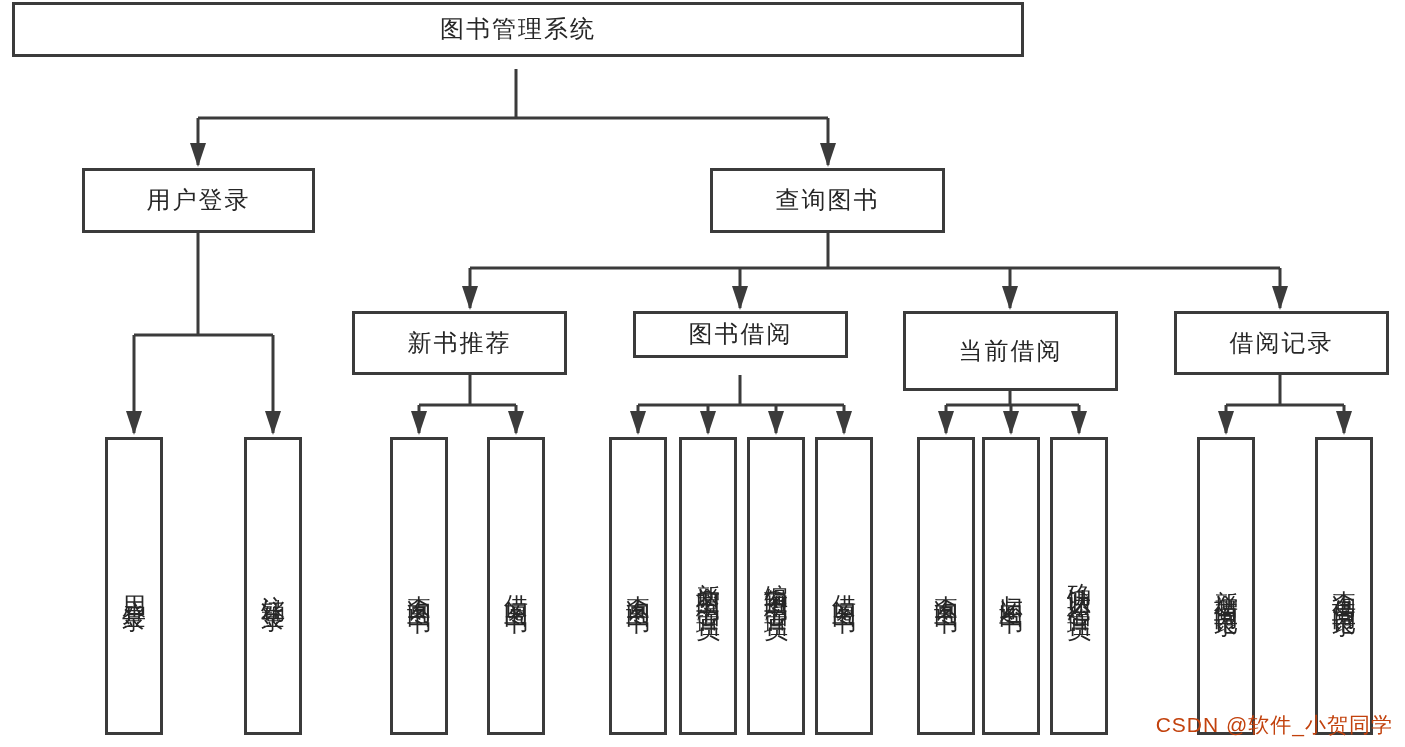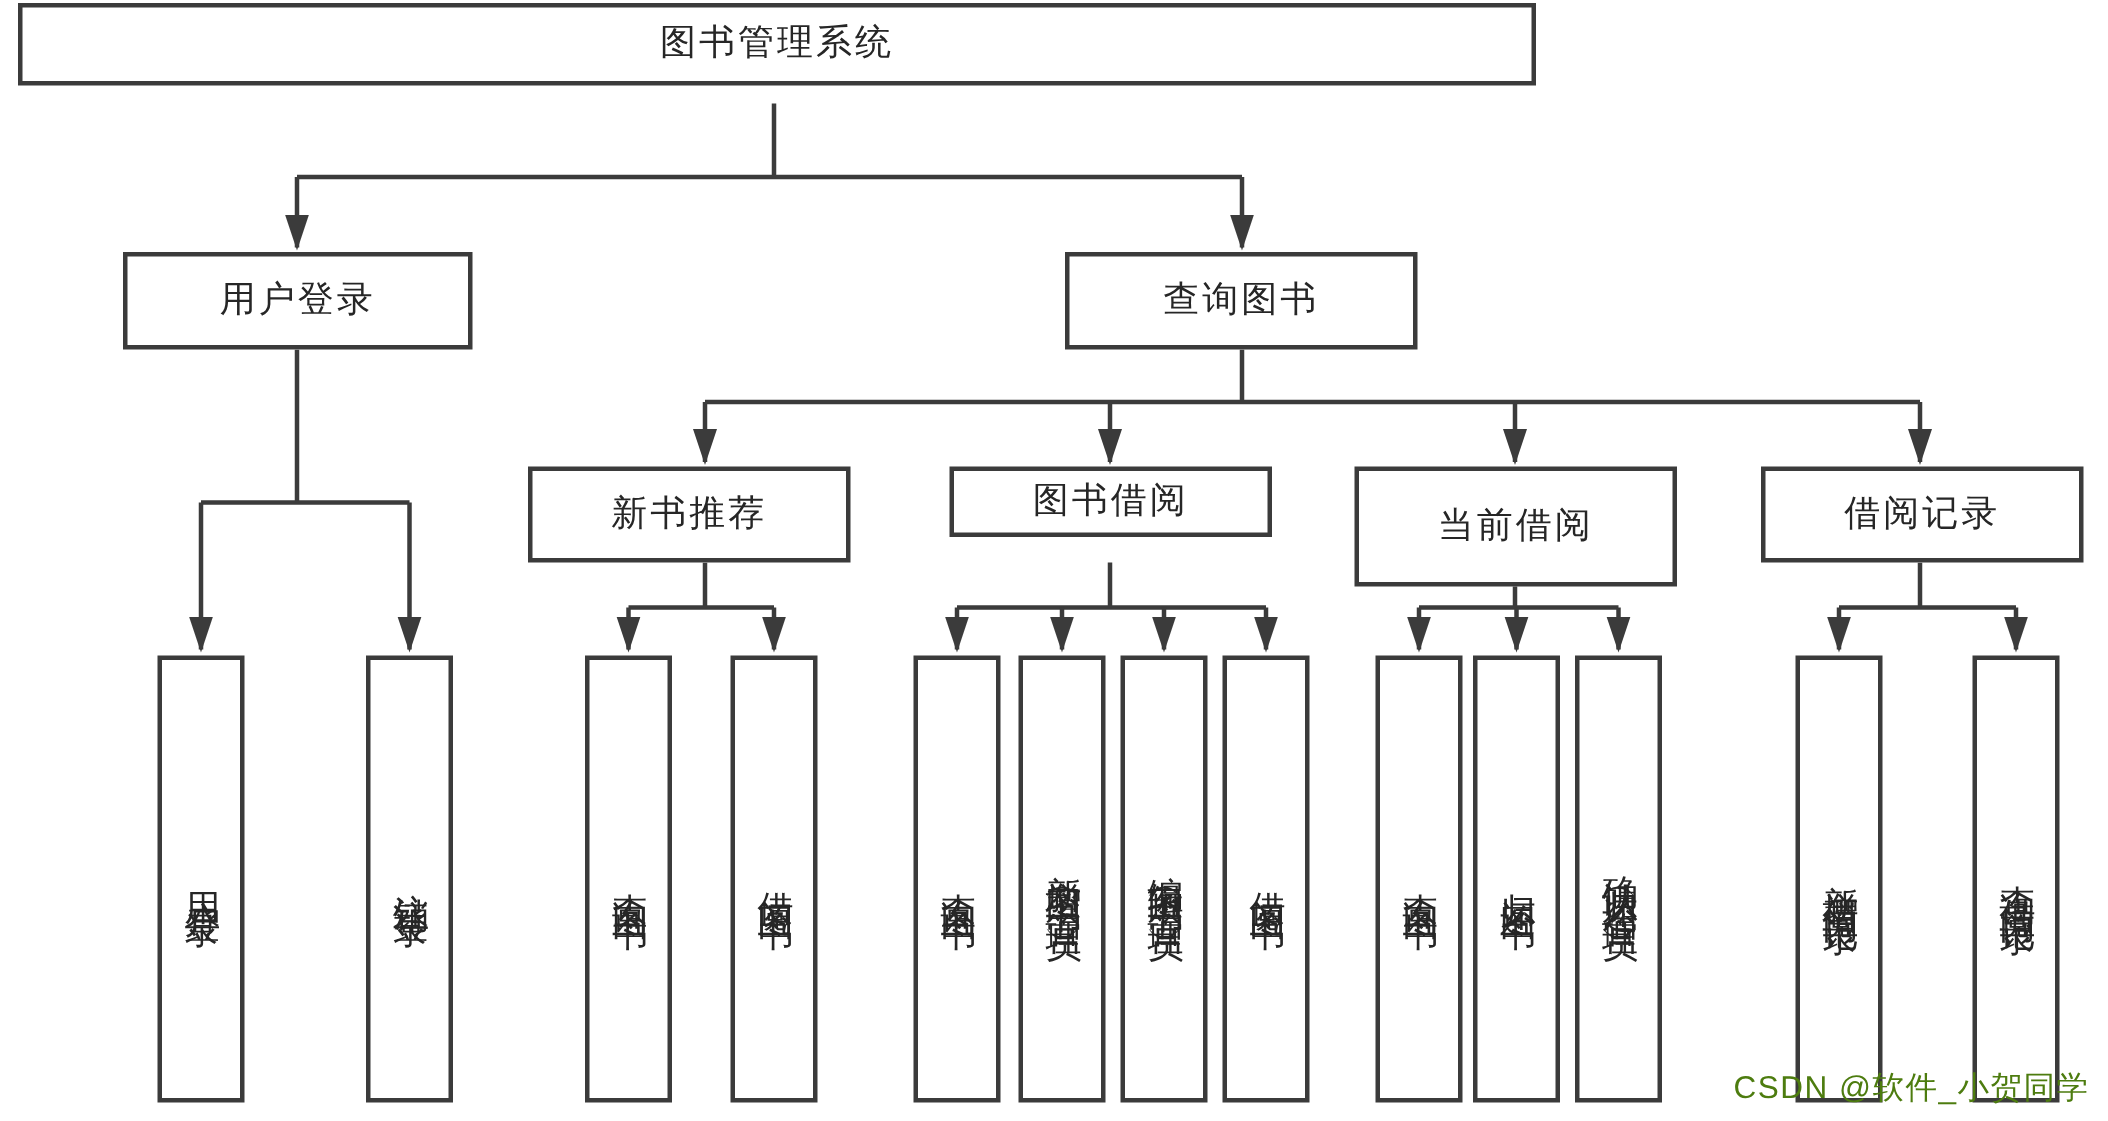--- a/index.html
+++ b/index.html
@@ -41,21 +41,21 @@
     writing-mode: vertical-rl;
     text-orientation: mixed;
     letter-spacing: 5px;
     line-height: 1;
   }
   .watermark {
     position: absolute;
     right: 12px;
     bottom: 8px;
     font-size: 21px;
-    color: #4d7c0f;
+    color: #c2410c;
     letter-spacing: 1px;
     z-index: 3;
     white-space: nowrap;
   }
 </style>
 </head>
 <body>
 
 <div class="canvas">
 

